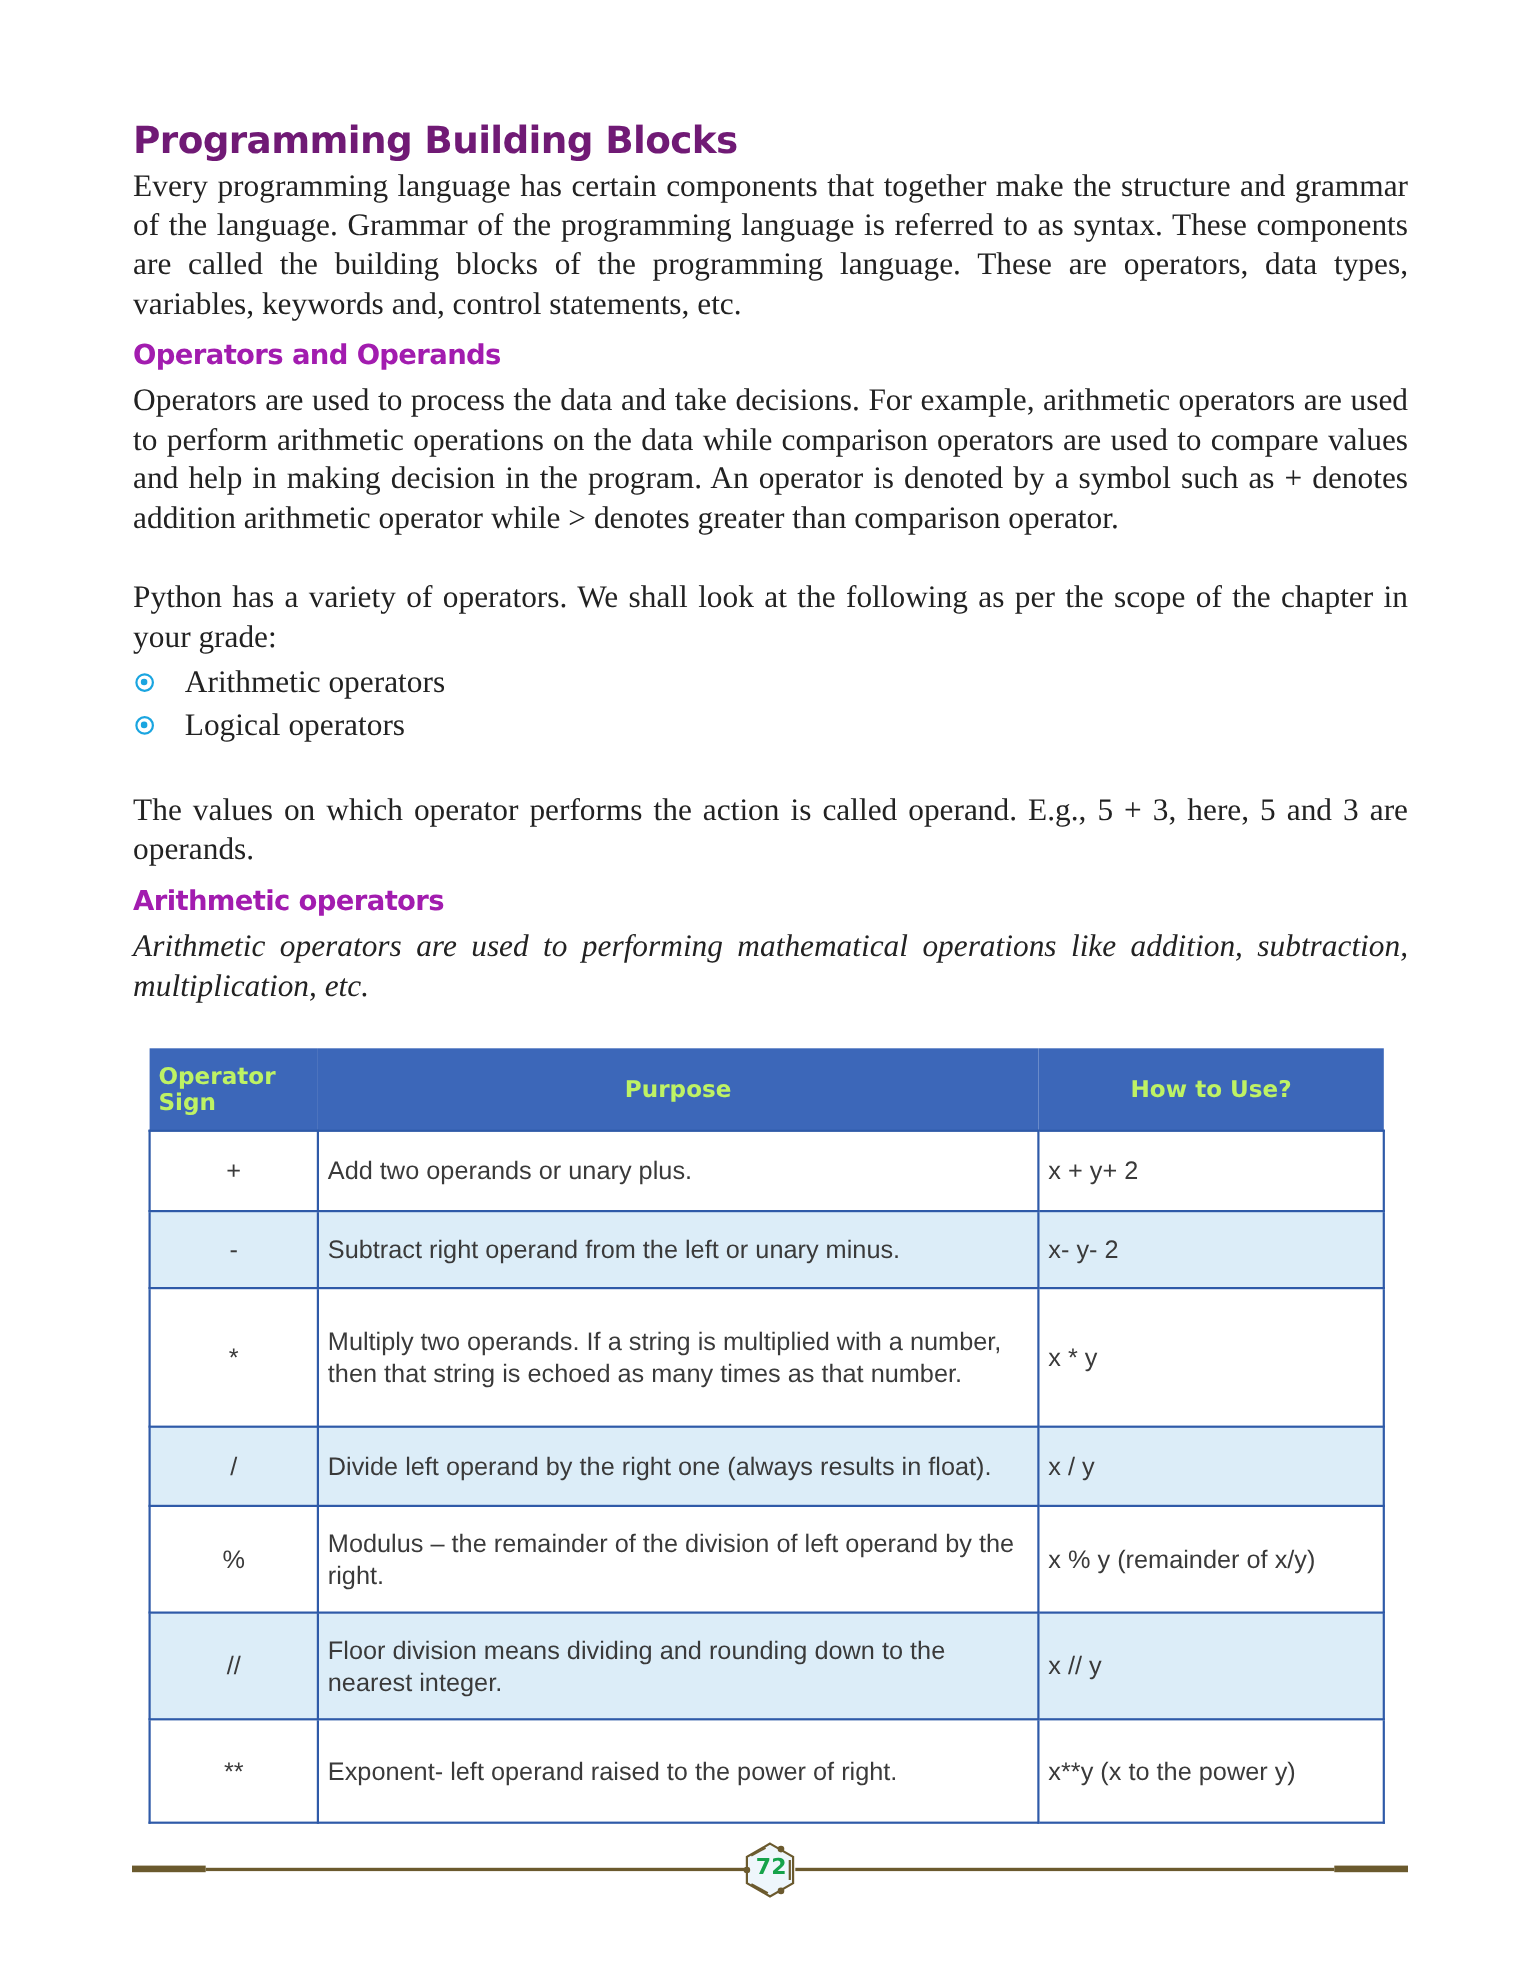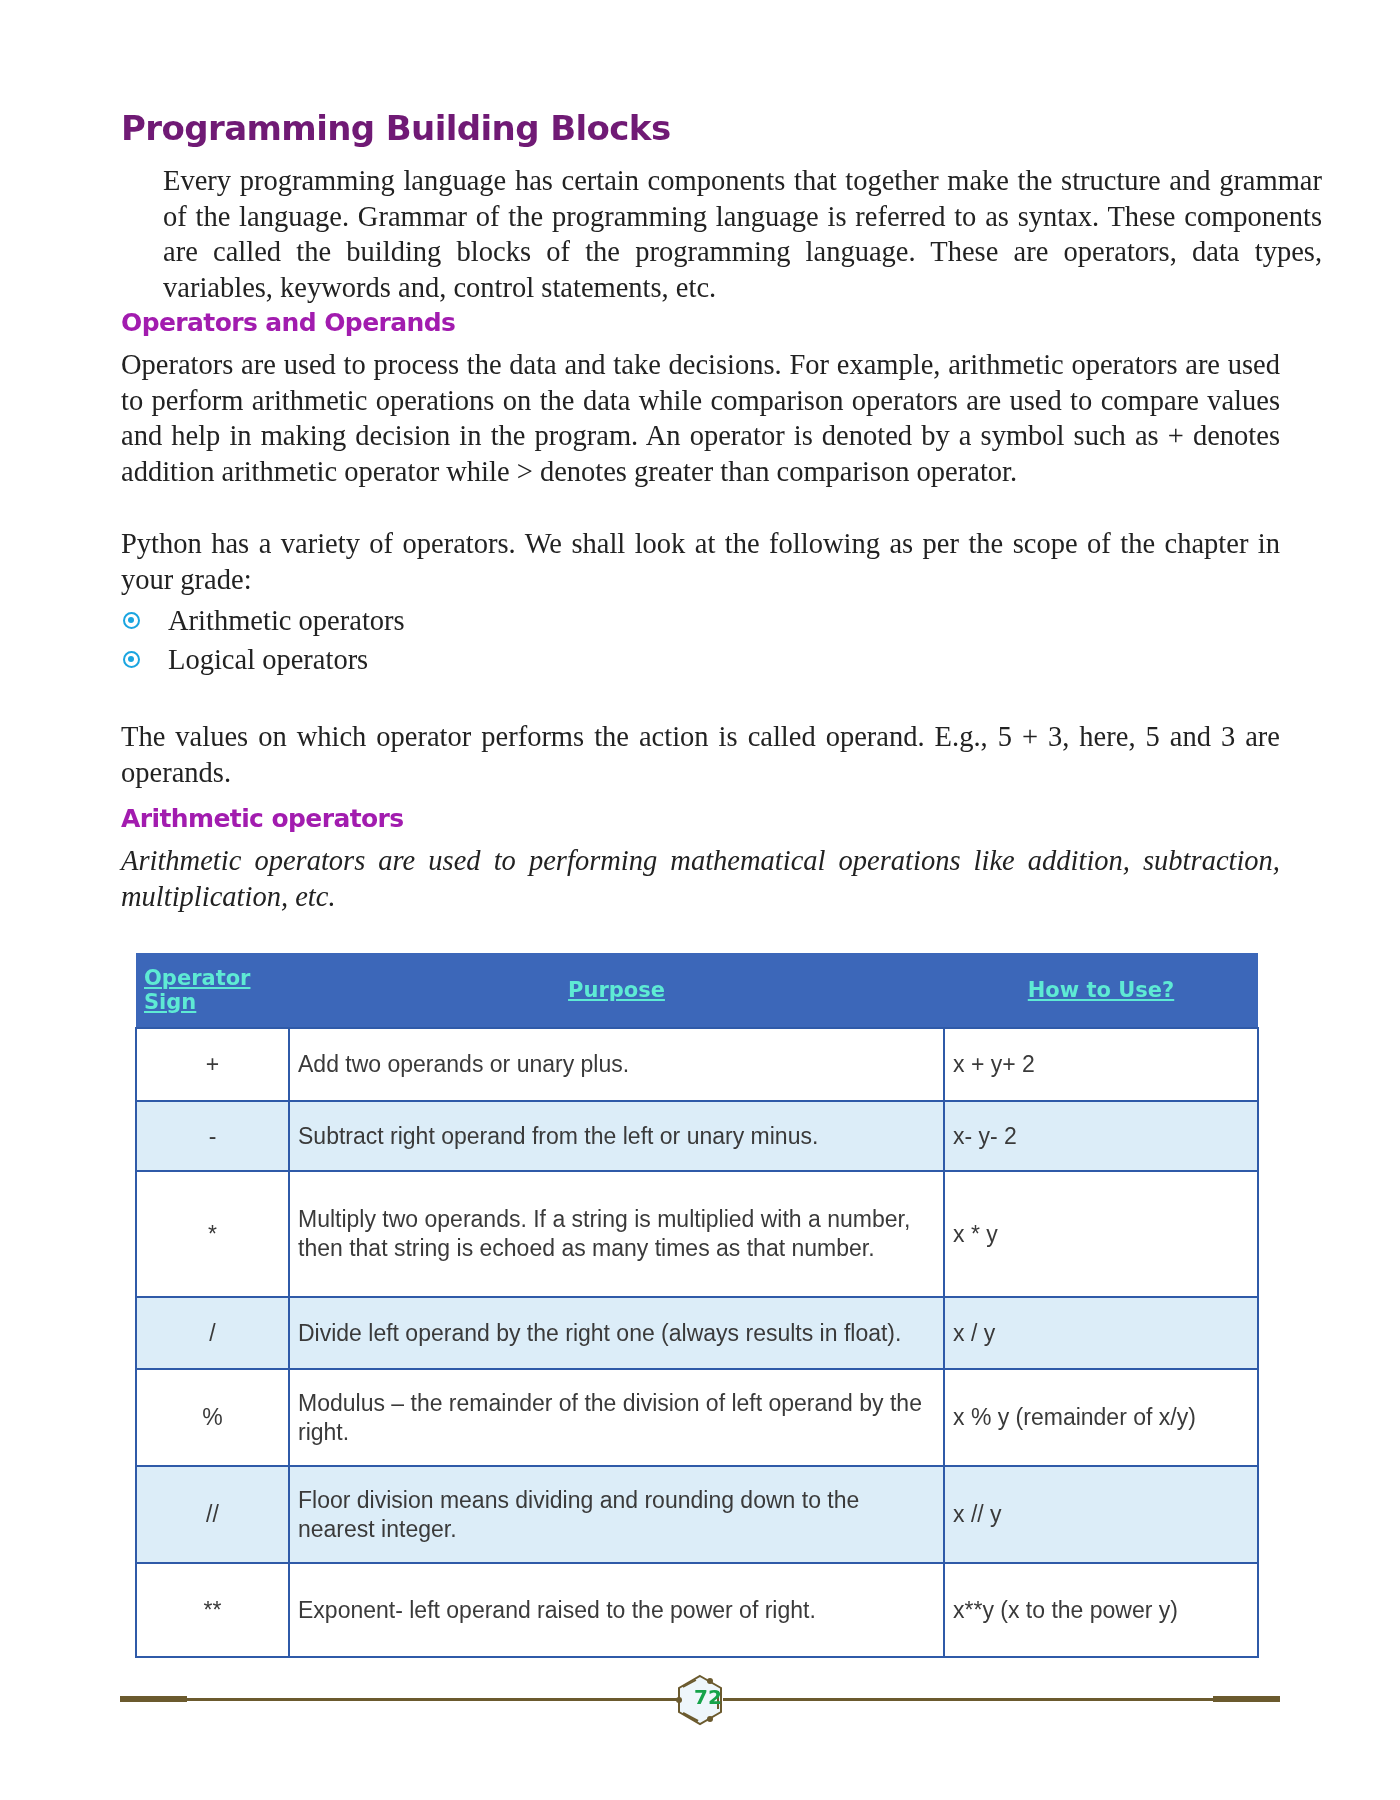--- a/index.html
+++ b/index.html
@@ -23,49 +23,49 @@
   .bullets { position:absolute; left:0; margin:0; padding:0; list-style:none;
     font-family:"Liberation Serif", serif; font-size:28.5px; color:#222; }
   .bullets li { height:39px; line-height:39px; display:flex; align-items:center; }
   .bullet-icon { width:17px; height:17px; border-radius:50%; border:2.5px solid #1aa5e0;
     box-sizing:border-box; position:relative; margin-right:28px; margin-left:2px; flex:none; }
   .bullet-icon::after { content:""; position:absolute; left:3px; top:3px; width:6px; height:6px;
     border-radius:50%; background:#1aa5e0; }
 
   .tbl { position:absolute; left:135px; top:953px; width:1124px; border-collapse:collapse;
     font-family:"Liberation Sans", sans-serif; font-size:23px; color:#3a3a3a; }
-  .tbl th { background:#3c67b9; color:#5eead4; font-family:"DejaVu Sans", sans-serif; font-weight:bold;
-    font-size:21px; height:74px; padding:0 8px; border:none;text-decoration:underline; }
+  .tbl th { background:#3c67b9; color:#bef264; font-family:"DejaVu Sans", sans-serif; font-weight:bold;
+    font-size:21px; height:74px; padding:0 8px; border:none; }
   .tbl th.c1 { text-align:left; }
   .tbl th.c2 { }
   .tbl th.c3 { text-align:center; }
   .tbl td { border:2.5px solid #2f5aa8; padding:4px 8px; vertical-align:middle; line-height:29px; }
   .tbl td.sign { text-align:center; width:135px; }
   .tbl td.purpose { width:637px; }
   .tbl tr.alt td { background:#dcedf8; }
   .tbl tr.r-plus td { height:63px; }
   .tbl tr.r-minus td { height:60px; }
   .tbl tr.r-mul td { height:116px; }
   .tbl tr.r-div td { height:62px; }
   .tbl tr.r-mod td { height:87px; }
   .tbl tr.r-fdiv td { height:87px; }
   .tbl tr.r-pow td { height:84px; }
 
   .footer-line { position:absolute; top:1698px; height:3px; background:#6b5a2e; }
   .footer-thick { position:absolute; top:1696px; height:6px; background:#6b5a2e; }
   .page-badge { position:absolute; left:674px; top:1673px; width:52px; height:54px; }
-  .page-num { position:absolute; left:694px; top:1685px; width:52px; text-align:left;
+  .page-num { position:absolute; left:663px; top:1685px; width:52px; text-align:right;
     font-family:"DejaVu Sans", sans-serif; font-weight:bold; font-size:20px; color:#16a34a; }
 </style>
 </head>
 <body>
 
 <div class="page">
   <div class="title">Programming Building Blocks</div>
-  <p class="para" style="top:163px;margin-left:42px;">Every programming language has certain components that together make the structure and grammar of the language. Grammar of the programming language is referred to as syntax. These components are called the building blocks of the programming language. These are operators, data types, variables, keywords and, control statements, etc.</p>
+  <p class="para" style="top:152px;">Every programming language has certain components that together make the structure and grammar of the language. Grammar of the programming language is referred to as syntax. These components are called the building blocks of the programming language. These are operators, data types, variables, keywords and, control statements, etc.</p>
 
   <div class="subhead" style="top:308px;">Operators and Operands</div>
   <p class="para" style="top:347px;">Operators are used to process the data and take decisions. For example, arithmetic operators are used to perform arithmetic operations on the data while comparison operators are used to compare values and help in making decision in the program. An operator is denoted by a symbol such as + denotes addition arithmetic operator while &gt; denotes greater than comparison operator.</p>
   <p class="para" style="top:526px;">Python has a variety of operators. We shall look at the following as per the scope of the chapter in your grade:</p>
 
   <ul class="bullets" style="top:601px;">
     <li>
         <span class="bullet-icon"></span>
         <span>Arithmetic operators</span>
       </li>

